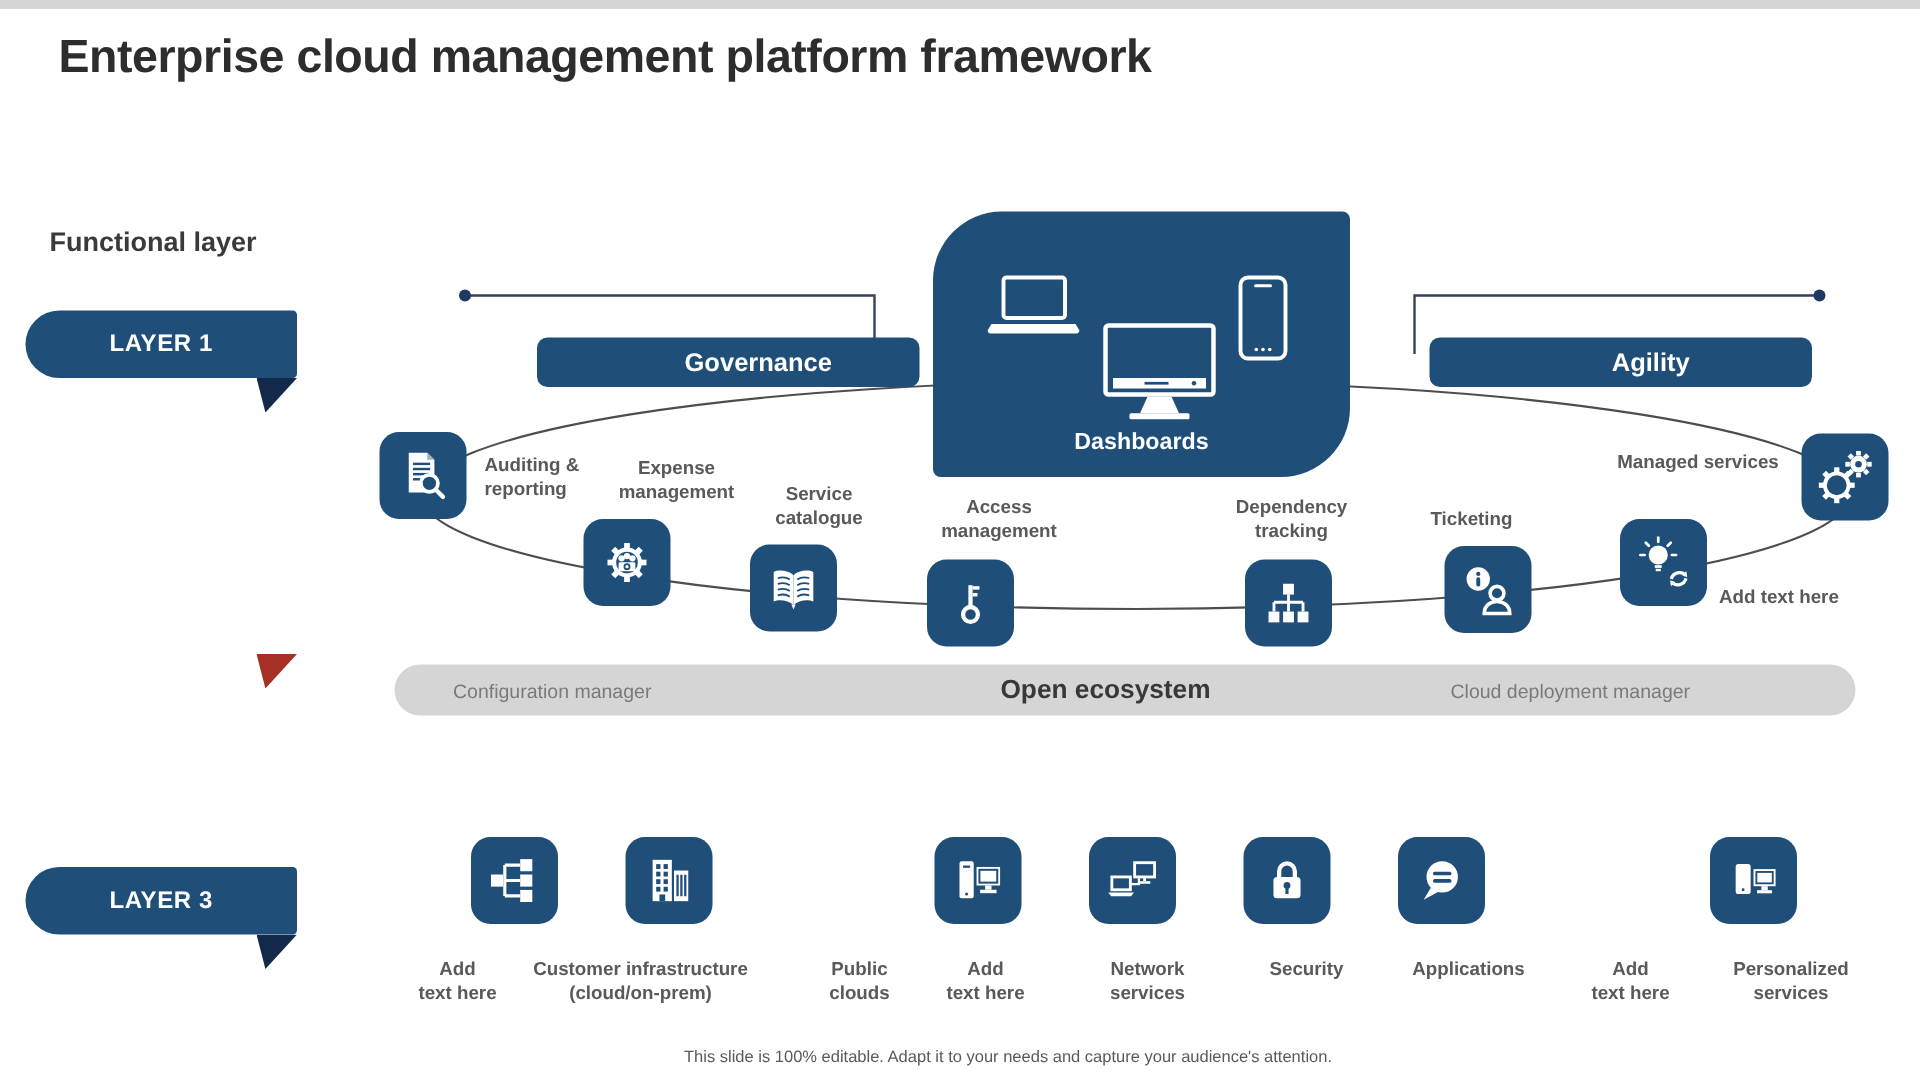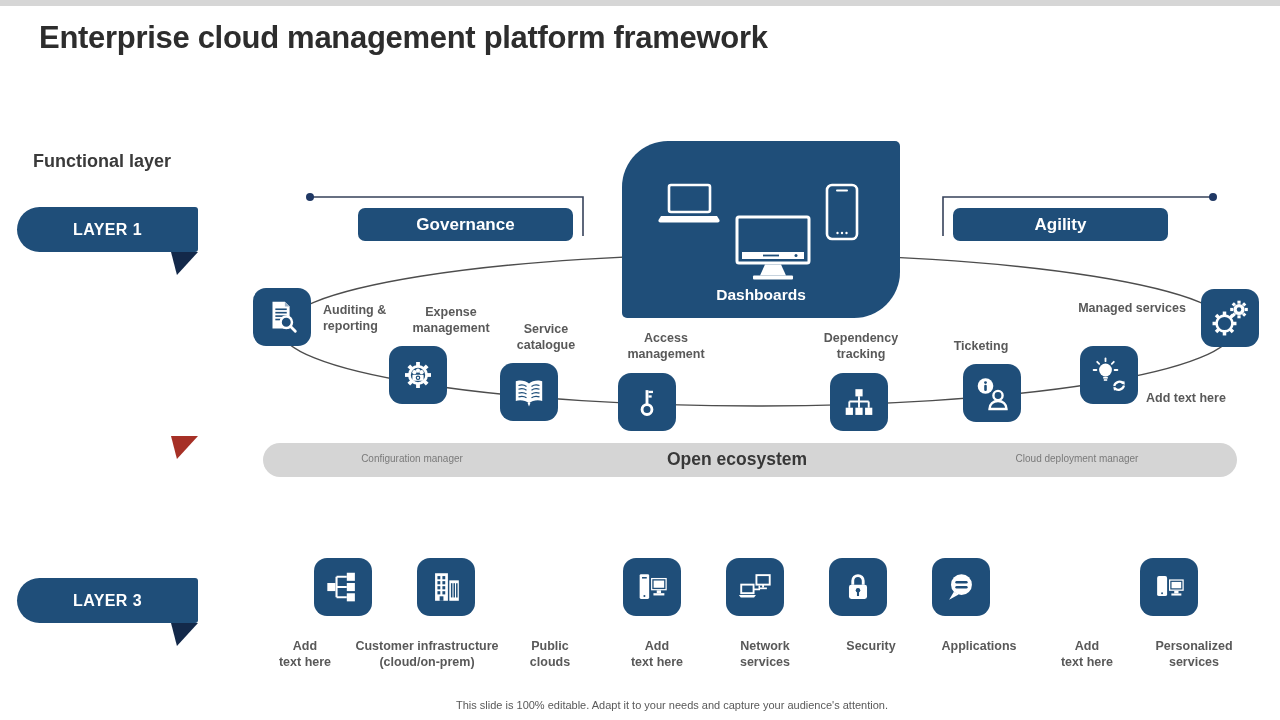--- a/index.html
+++ b/index.html
@@ -17,31 +17,31 @@
                clip-path:polygon(0 0,100% 0,22% 100%);z-index:5;}
   .navy-bg{background:#1F4E79;} .navy-dark-bg{background:#13294A;}
   .red-bg{background:#D9453B;}  .red-dark-bg{background:#A63026;}
   .lines-svg{position:absolute;left:0;top:0;z-index:1;}
   .center-box{position:absolute;left:622px;top:141px;width:278px;height:177px;background:#1F4E79;
               border-radius:46px 5px 46px 5px;z-index:3;}
   .cb-top{position:absolute;left:0;top:16px;width:278px;text-align:center;color:#fff;font-size:15px;}
   .cb-bottom{position:absolute;left:0;top:145px;width:278px;text-align:center;color:#fff;
              font-size:15.5px;font-weight:bold;}
   .cb-ico{position:absolute;}
-  .pill{position:absolute;top:208px;width:215px;height:33px;background:#1F4E79;border-radius:7px;
+  .pill{position:absolute;top:225px;width:215px;height:33px;background:#1F4E79;border-radius:7px;
         color:#fff;font-weight:bold;font-size:17px;display:flex;align-items:center;
-        justify-content:center;z-index:4;}
+        justify-content:center;z-index:4;padding-left:40px;}
   .tile{position:absolute;width:58px;height:58px;background:#1F4E79;border-radius:13px;
         display:flex;align-items:center;justify-content:center;z-index:3;}
   .lbl{position:absolute;font-weight:bold;font-size:12.5px;color:#595959;line-height:1.24;
        text-align:center;white-space:pre-line;z-index:3;}
   .lbl-left{text-align:left;}
   .eco-bar{position:absolute;left:263px;top:443px;width:974px;height:34px;background:#d5d5d5;
            border-radius:17px;z-index:2;}
-  .eco-side{position:absolute;top:10px;width:220px;text-align:center;font-size:10px;color:#7a7a7a;}
+  .eco-side{position:absolute;top:10px;width:220px;text-align:left;font-size:13px;color:#7a7a7a;}
   .eco-center{position:absolute;top:6px;width:240px;text-align:center;font-size:17.5px;
               font-weight:bold;color:#383838;}
   .footer{position:absolute;left:0;top:699px;width:1280px;text-align:center;font-size:11px;color:#595959;padding-left:32px;}
 </style>
 </head>
 <body>
 
 <div class="slide">
 
   <div class="top-edge"></div>
@@ -341,21 +341,21 @@
       <rect x="22" y="14" width="11.5" height="8" fill="none" stroke="#1F4E79" stroke-width="1.3"></rect>
       <rect x="25.5" y="24" width="4.5" height="2.8" fill="#fff"></rect>
       <rect x="22.5" y="26.8" width="10.5" height="2.2" fill="#fff"></rect>
     </svg>
   </div>
 
   <div class="lbl" style="left:260px;top:639px;width:90px">Add
 text here</div>
   <div class="lbl" style="left:322px;top:639px;width:210px">Customer infrastructure
 (cloud/on-prem)</div>
-  <div class="lbl" style="left:505px;top:639px;width:90px">Public
+  <div class="lbl" style="left:528px;top:639px;width:90px">Public
 clouds</div>
   <div class="lbl" style="left:612px;top:639px;width:90px">Add
 text here</div>
   <div class="lbl" style="left:715px;top:639px;width:100px">Network
 services</div>
   <div class="lbl" style="left:816px;top:639px;width:110px">Security</div>
   <div class="lbl" style="left:919px;top:639px;width:120px">Applications</div>
   <div class="lbl" style="left:1042px;top:639px;width:90px">Add
 text here</div>
   <div class="lbl" style="left:1129px;top:639px;width:130px">Personalized

